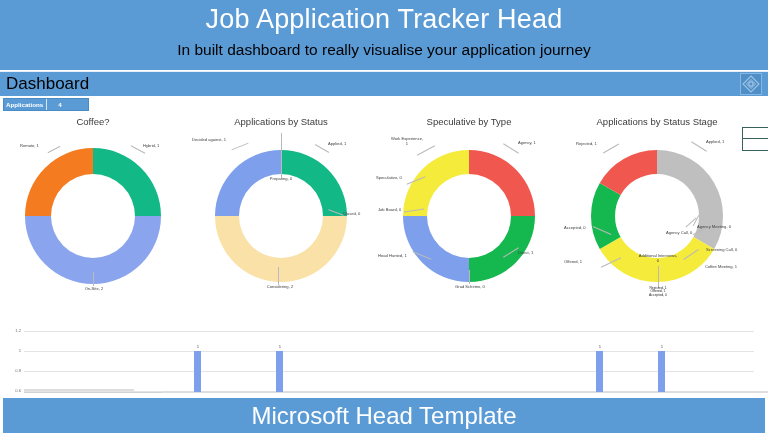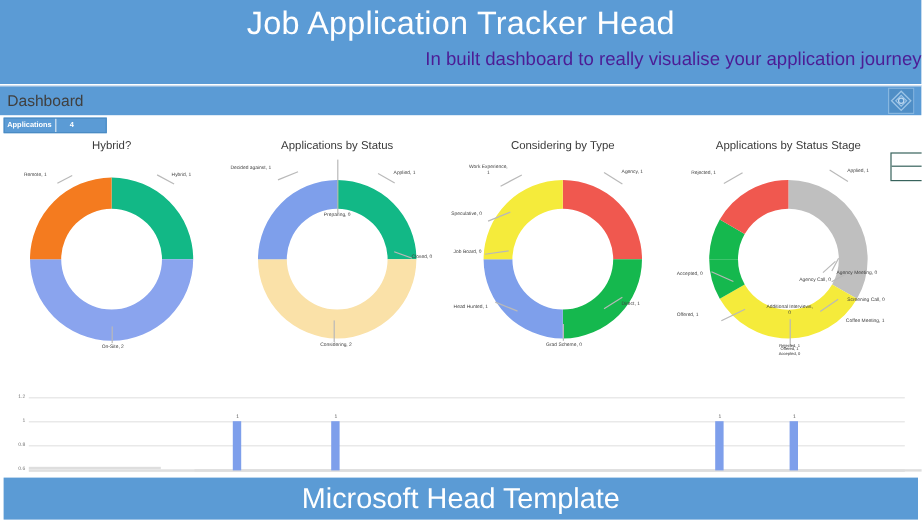--- a/index.html
+++ b/index.html
@@ -13,31 +13,31 @@
   .title-band{
     position:absolute;left:0;top:0;width:768px;height:70px;
     background:#5B9BD5;
   }
   .app-title{
     position:absolute;left:0;top:3px;width:768px;text-align:center;
     color:#ffffff;font-size:27px;font-weight:400;letter-spacing:.2px;
     line-height:33px;white-space:nowrap;
   }
   .app-subtitle{
-    position:absolute;left:0;top:40px;width:768px;text-align:right;
-    color:#4c1d95;font-size:15.5px;font-weight:400;line-height:20px;
+    position:absolute;left:0;top:40px;width:768px;text-align:center;
+    color:#000000;font-size:15.5px;font-weight:400;line-height:20px;
     white-space:nowrap;
   }
   
   .dash-bar{
     position:absolute;left:0;top:71px;width:768px;height:24px;
     background:#5B9BD5;border-top:1px solid #e8eef5;
   }
   .dash-bar .label{
-    position:absolute;left:6px;top:3px;color:#404040;font-size:13px;
+    position:absolute;left:6px;top:3px;color:#000000;font-size:17px;
     line-height:18px;white-space:nowrap;
   }
   .dash-icon{
     position:absolute;right:6px;top:1px;width:22px;height:22px;
     opacity:.85;
   }
   
   .app-pill{
     position:absolute;left:3px;top:98px;width:84px;height:11px;
     background:#5B9BD5;border:1px solid #4a8bc4;
@@ -154,21 +154,21 @@
 
 <div class="app-pill">
   <span class="pill-label">Applications</span>
   <span class="pill-sep"></span>
   <span class="pill-value">4</span>
 </div>
 
 <div class="donut-strip">
 
   <div class="donut-panel" style="left:0px;width:186px;">
-    <div class="donut-title">Hybrid?</div>
+    <div class="donut-title">Coffee?</div>
     <svg class="donut-svg" width="186" height="180" viewBox="0 0 186 180">
       <g transform="translate(93,90)">
 
         <path d="M 0 -68 A 68 68 0 0 1 68 0 L 42 0 A 42 42 0 0 0 0 -42 Z" fill="#12B886"></path>
 
         <path d="M 68 0 A 68 68 0 0 1 -68 0 L -42 0 A 42 42 0 0 0 42 0 Z" fill="#8AA4EE"></path>
 
         <path d="M -68 0 A 68 68 0 0 1 0 -68 L 0 -42 A 42 42 0 0 0 -42 0 Z" fill="#F47B1F"></path>
       </g>
     </svg>
@@ -202,21 +202,21 @@
     <div class="leader" style="left:90px;top:155px;width:1px;height:18px;"></div>
 
     <div class="dlabel cen" style="left:70px;top:64px;width:46px;">Preparing, 0</div>
     <div class="dlabel" style="left:140px;top:29px;">Applied, 1</div>
     <div class="dlabel" style="left:155px;top:99px;">Closed, 0</div>
     <div class="dlabel cen" style="left:66px;top:172px;width:52px;">Considering, 2</div>
     <div class="dlabel two" style="left:4px;top:25px;">Decided against, 1</div>
   </div>
 
   <div class="donut-panel" style="left:376px;width:186px;">
-    <div class="donut-title">Considering by Type</div>
+    <div class="donut-title">Speculative by Type</div>
     <svg class="donut-svg" width="186" height="180" viewBox="0 0 186 180">
       <g transform="translate(93,90)">
 
         <path d="M 0 -66 A 66 66 0 0 1 66 0 L 42 0 A 42 42 0 0 0 0 -42 Z" fill="#F0584F"></path>
 
         <path d="M 66 0 A 66 66 0 0 1 0 66 L 0 42 A 42 42 0 0 0 42 0 Z" fill="#15B84E"></path>
 
         <path d="M 0 66 A 66 66 0 0 1 -66 0 L -42 0 A 42 42 0 0 0 0 42 Z" fill="#7E9FEB"></path>
 
         <path d="M -66 0 A 66 66 0 0 1 0 -66 L 0 -42 A 42 42 0 0 0 -42 0 Z" fill="#F5EB3B"></path>

